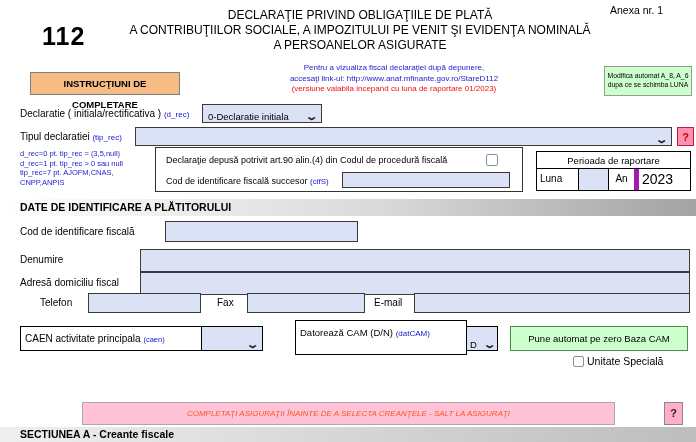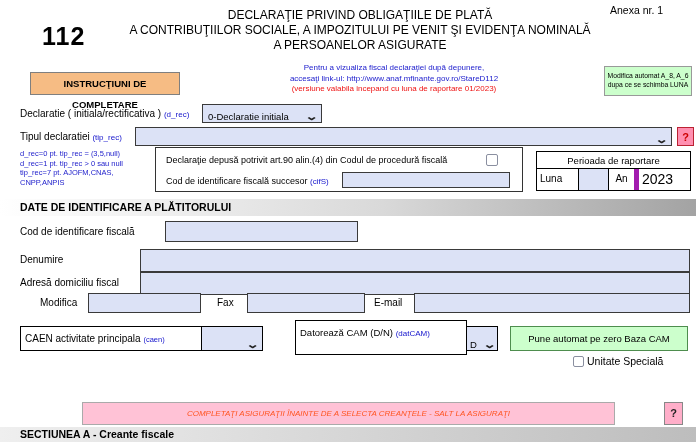--- a/index.html
+++ b/index.html
@@ -104,21 +104,21 @@
 
 <div class="abs" style="left:20px;top:226px;font-size:10px">Cod de identificare fiscală</div>
 <input class="abs field" style="left: 165px; top: 221px; width: 193px; height: 21px;" value="">
 
 <div class="abs" style="left:20px;top:254px;font-size:10px">Denumire</div>
 <input class="abs field" style="left: 140px; top: 249px; width: 550px; height: 23px;" value="">
 
 <div class="abs" style="left:20px;top:277px;font-size:10px">Adresă domiciliu fiscal</div>
 <input class="abs field" style="left: 140px; top: 272px; width: 550px; height: 23px;" value="">
 
-<div class="abs" style="left:40px;top:297px;font-size:10px">Modifica</div>
+<div class="abs" style="left:40px;top:297px;font-size:10px">Telefon</div>
 <input class="abs field" style="left: 88px; top: 293px; width: 113px; height: 20px;" value="">
 <div class="abs" style="left:217px;top:297px;font-size:10px">Fax</div>
 <input class="abs field" style="left: 247px; top: 293px; width: 118px; height: 20px;" value="">
 <div class="abs" style="left:374px;top:297px;font-size:10px">E-mail</div>
 <input class="abs field" style="left: 414px; top: 293px; width: 276px; height: 20px;" value="">
 
 <div class="abs boxed" style="left:20px;top:326px;width:182px;height:25px;line-height:23px;padding-left:4px">
   <span style="font-size:10px">CAEN activitate principala</span>
   <span class="code" style="font-size:7.5px">(caen)</span>
 </div>

